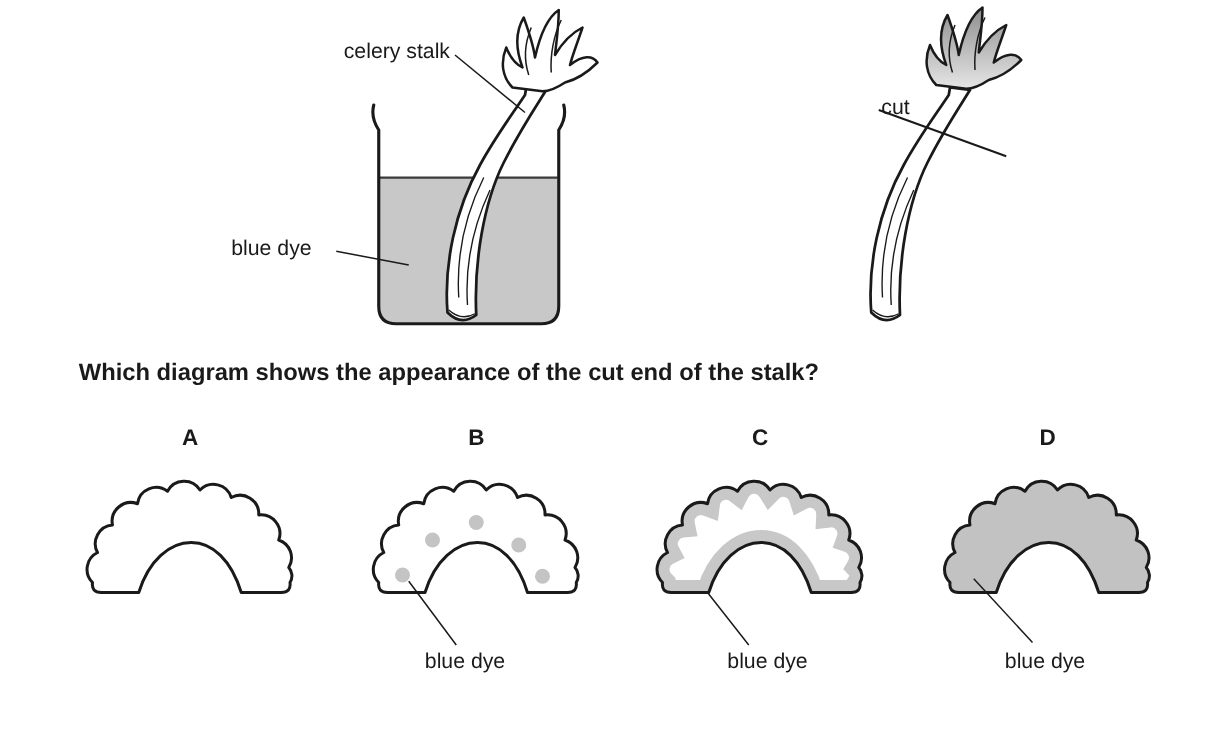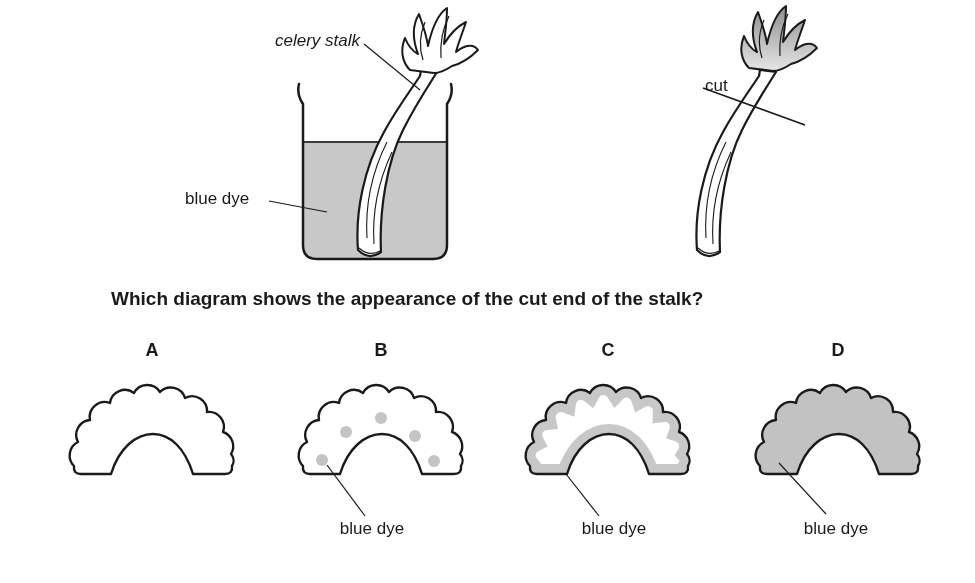--- a/index.html
+++ b/index.html
@@ -1,21 +1,21 @@
 <!DOCTYPE html>
 <html style="--paper: #ffffff; --ink: #1a1a1a; --dye: #c8c8c8; --dot: #c4c4c4; --band: #c8c8c8; --dfill: #c2c2c2; --leaf-top: #8e8e8e; --leaf-bottom: #e6e6e6;"><head>
 <meta charset="utf-8">
 <style>
   html,body{margin:0;padding:0;}
   body{font-family:"Liberation Sans","DejaVu Sans",sans-serif;background:#fff;}
   #stage{position:relative;width:975px;height:583px;background:var(--paper,#fff);overflow:hidden;}
   #art{position:absolute;left:0;top:0;}
   .lbl{position:absolute;color:var(--ink,#161616);font-size:17px;line-height:22px;white-space:nowrap;}
-  .lbl.right{text-align:right;font-style:italic;}
-  .question{position:absolute;color:var(--ink,#161616);font-size:19px;line-height:22px;font-weight:700;white-space:nowrap;margin-left:48px;}
+  .lbl.right{text-align:right;}
+  .question{position:absolute;color:var(--ink,#161616);font-size:19px;line-height:22px;font-weight:700;white-space:nowrap;}
   .letter{position:absolute;color:var(--ink,#161616);font-size:18px;line-height:20px;font-weight:700;transform:translateX(-50%);}
   .opt-label{position:absolute;color:var(--ink,#161616);font-size:17px;line-height:22px;transform:translateX(-50%);white-space:nowrap;}
 </style>
 </head>
 <body>
 
 <div id="stage">
 
   <svg id="art" width="975" height="583" viewBox="0 0 975 583">
     <defs>

